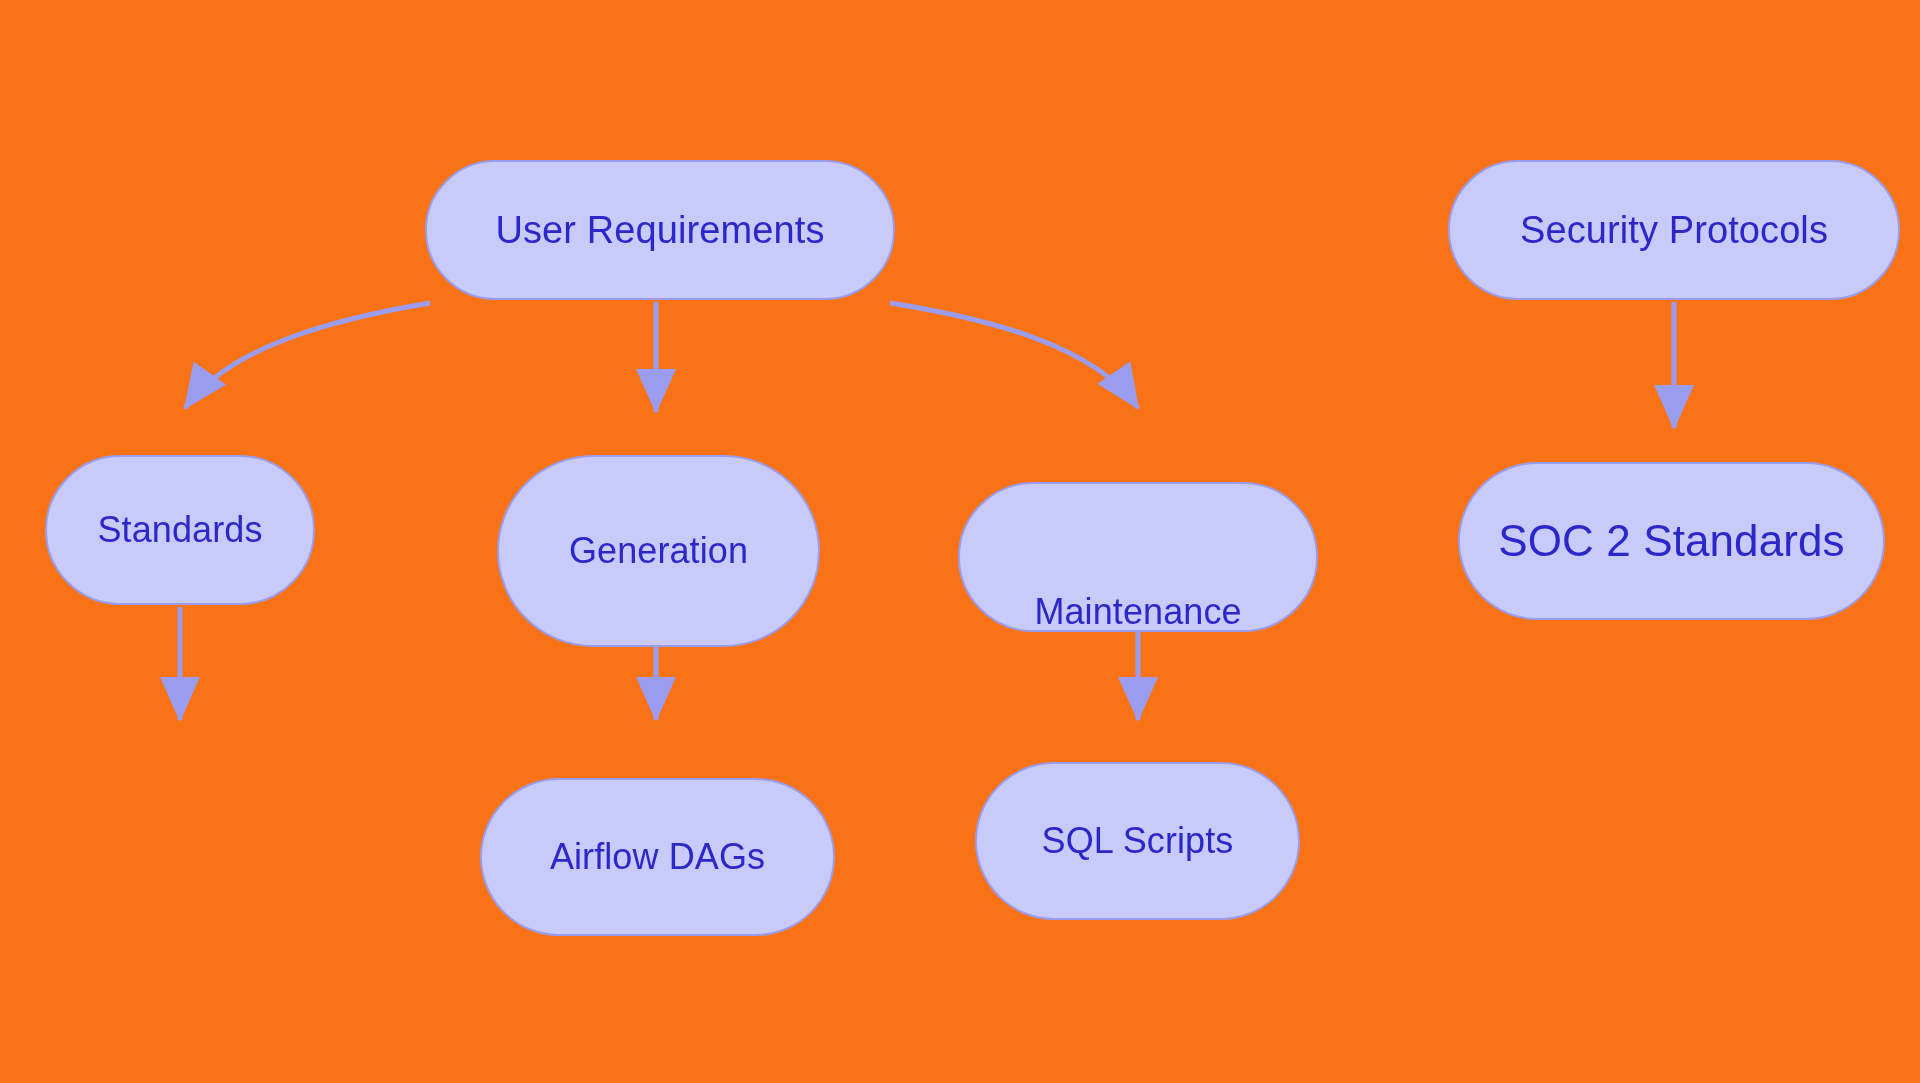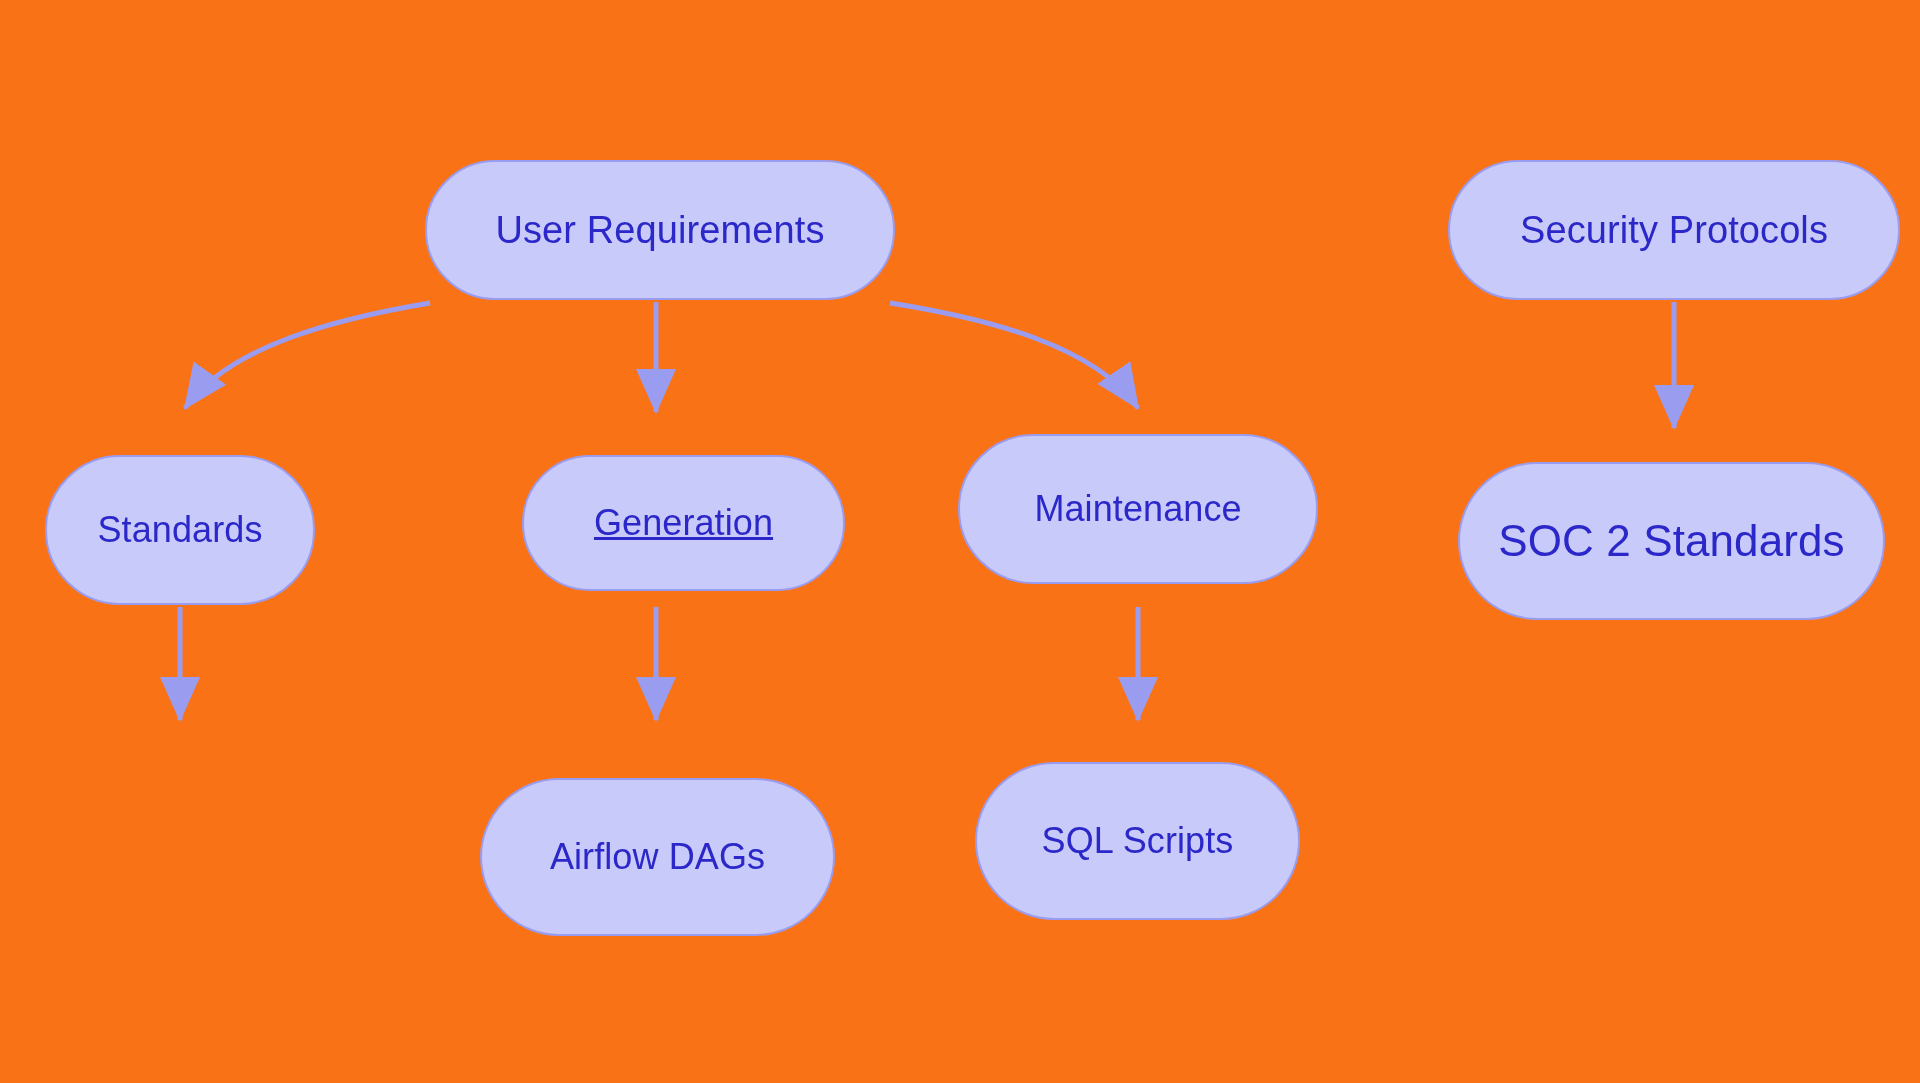--- a/index.html
+++ b/index.html
@@ -43,22 +43,22 @@
     white-space: nowrap;
   }
   .node-label {
     display: block;
     line-height: 1;
     color: #2b27c8;
   }
   .n-user-requirements { left: 425px;  top: 160px; width: 470px; height: 140px; font-size: 38px; }
   .n-security-protocols{ left: 1448px; top: 160px; width: 452px; height: 140px; font-size: 38px; }
   .n-planning          { left: 45px;   top: 455px; width: 270px; height: 150px; font-size: 36px; }
-  .n-generation        { left: 522px;  top: 455px; width: 323px; height: 136px; font-size: 36px; text-decoration: underline; }
-  .n-maintenance       { left: 958px;  top: 434px; width: 360px; height: 150px; font-size: 36px; }
+  .n-generation        { left: 497px;  top: 455px; width: 323px; height: 192px; font-size: 36px; }
+  .n-maintenance       { left: 958px;  top: 482px; width: 360px; height: 150px; font-size: 36px; align-items: flex-end; }
   .n-soc2              { left: 1458px; top: 462px; width: 427px; height: 158px; font-size: 44px; }
   .n-dbt-models        { left: 22px;   top: 762px; width: 320px; height: 158px; font-size: 36px; }
   .n-airflow-dags      { left: 480px;  top: 778px; width: 355px; height: 158px; font-size: 36px; }
   .n-sql-scripts       { left: 975px;  top: 762px; width: 325px; height: 158px; font-size: 36px; }
 </style>
 </head>
 <body>
 
 <div id="canvas">
 

